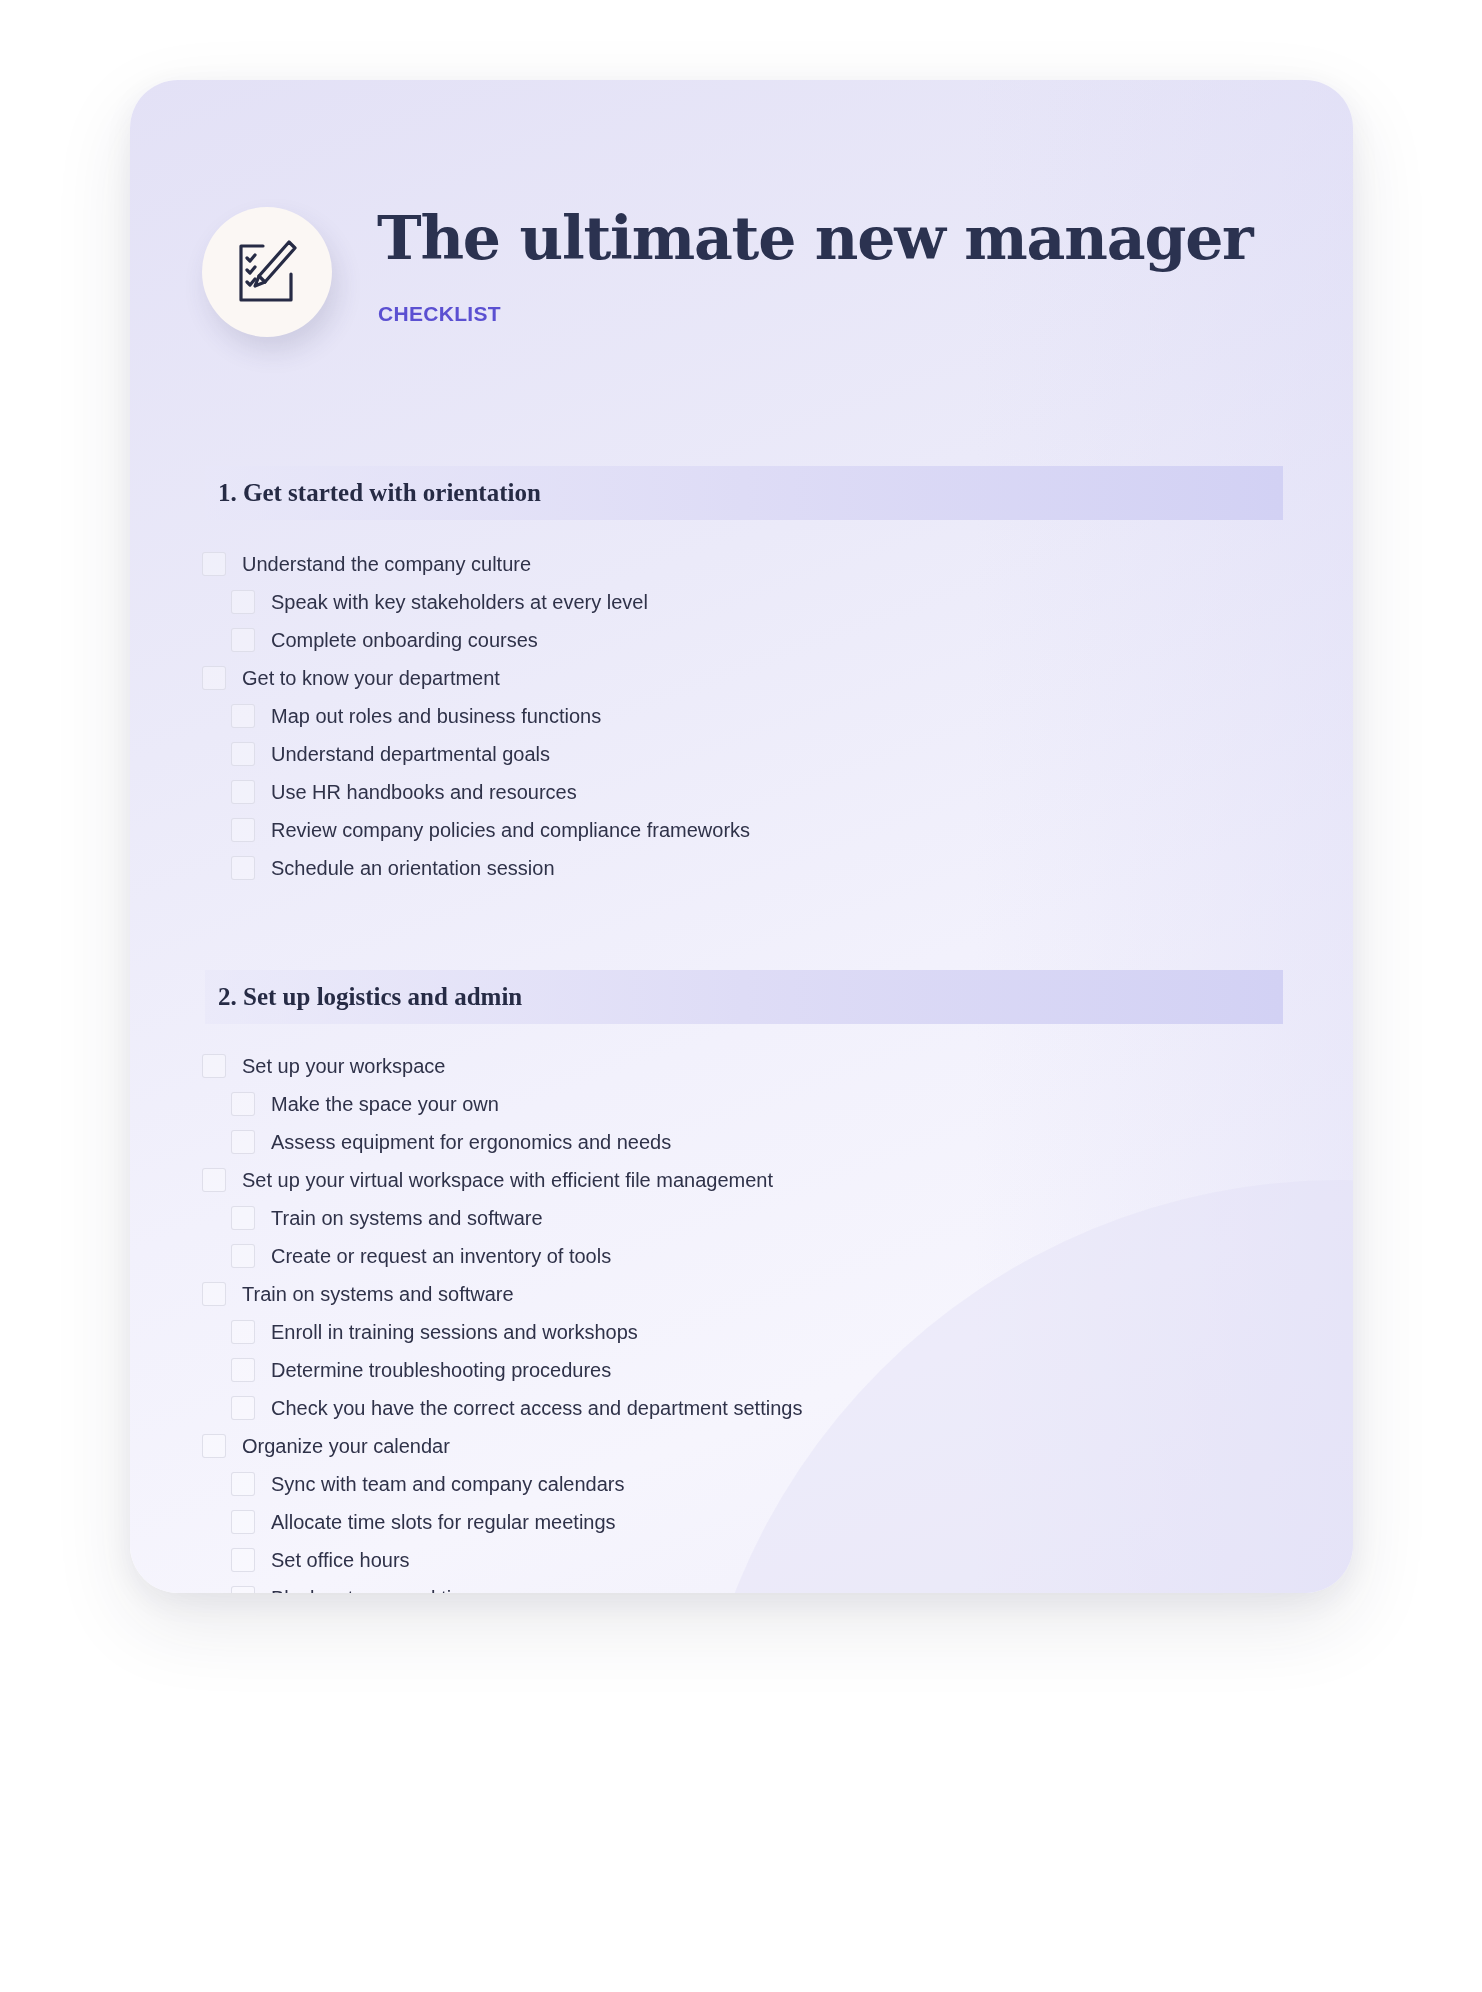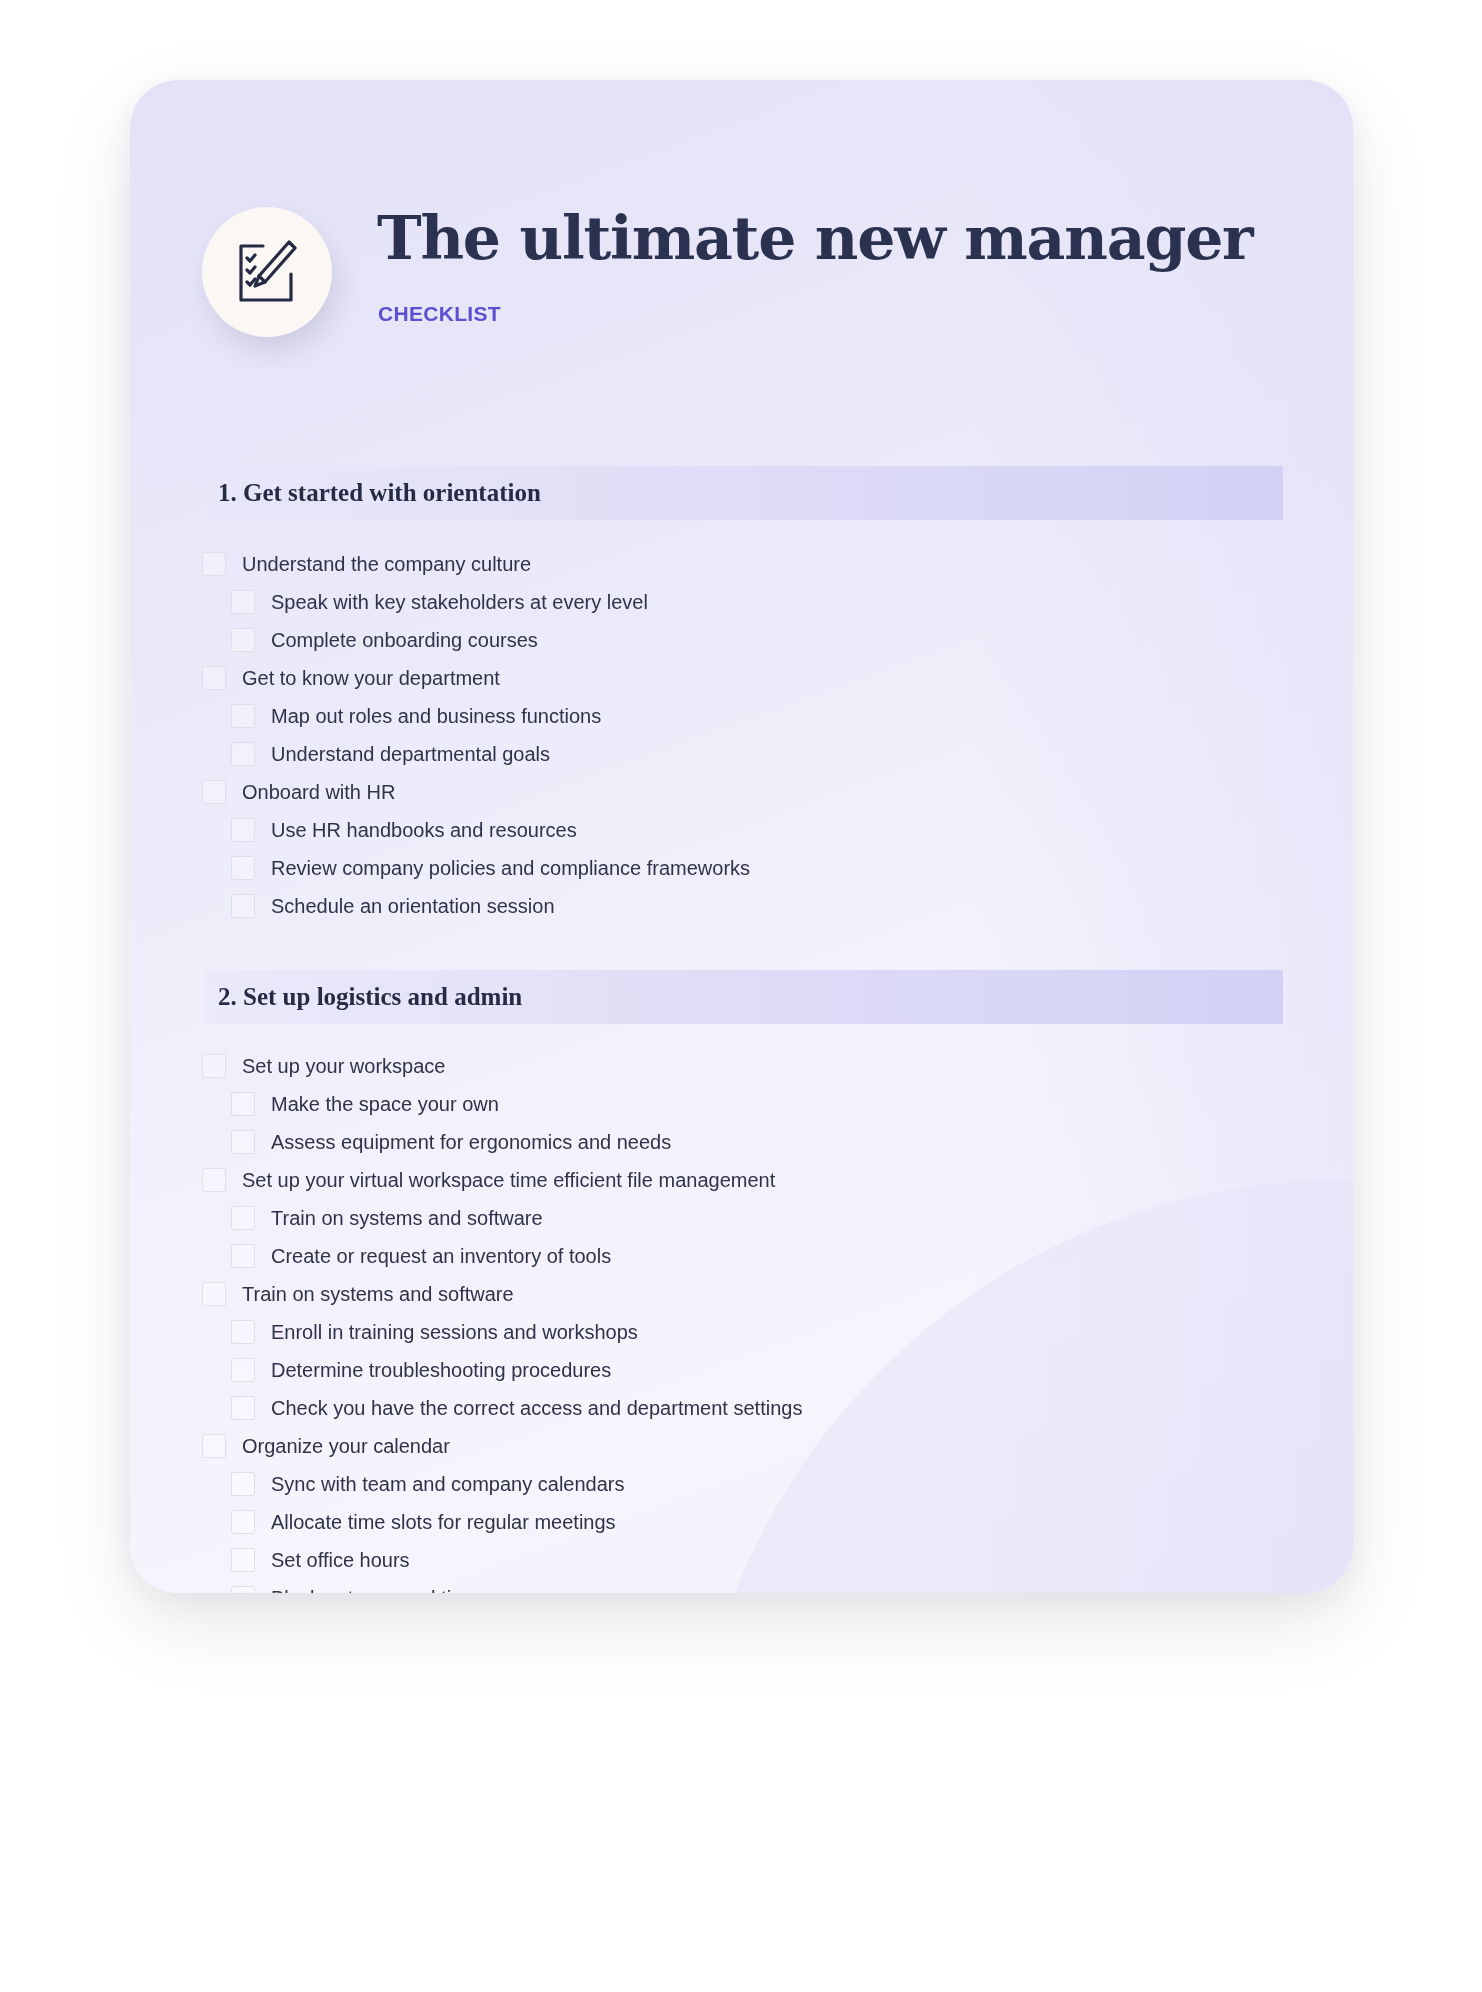--- a/index.html
+++ b/index.html
@@ -162,24 +162,20 @@
         <span class="item-label">Get to know your department</span>
       </li>
     <li class="item sub">
         <span class="checkbox"></span>
         <span class="item-label">Map out roles and business functions</span>
       </li>
     <li class="item sub">
         <span class="checkbox"></span>
         <span class="item-label">Understand departmental goals</span>
       </li>
-    <li class="item">
-        <span class="checkbox"></span>
-        <span class="item-label">Onboard with HR</span>
-      </li>
     <li class="item sub">
         <span class="checkbox"></span>
         <span class="item-label">Use HR handbooks and resources</span>
       </li>
     <li class="item sub">
         <span class="checkbox"></span>
         <span class="item-label">Review company policies and compliance frameworks</span>
       </li>
     <li class="item sub">
         <span class="checkbox"></span>
@@ -198,21 +194,21 @@
     <li class="item sub">
         <span class="checkbox"></span>
         <span class="item-label">Make the space your own</span>
       </li>
     <li class="item sub">
         <span class="checkbox"></span>
         <span class="item-label">Assess equipment for ergonomics and needs</span>
       </li>
     <li class="item">
         <span class="checkbox"></span>
-        <span class="item-label">Set up your virtual workspace time efficient file management</span>
+        <span class="item-label">Set up your virtual workspace with efficient file management</span>
       </li>
     <li class="item sub">
         <span class="checkbox"></span>
         <span class="item-label">Train on systems and software</span>
       </li>
     <li class="item sub">
         <span class="checkbox"></span>
         <span class="item-label">Create or request an inventory of tools</span>
       </li>
     <li class="item">

